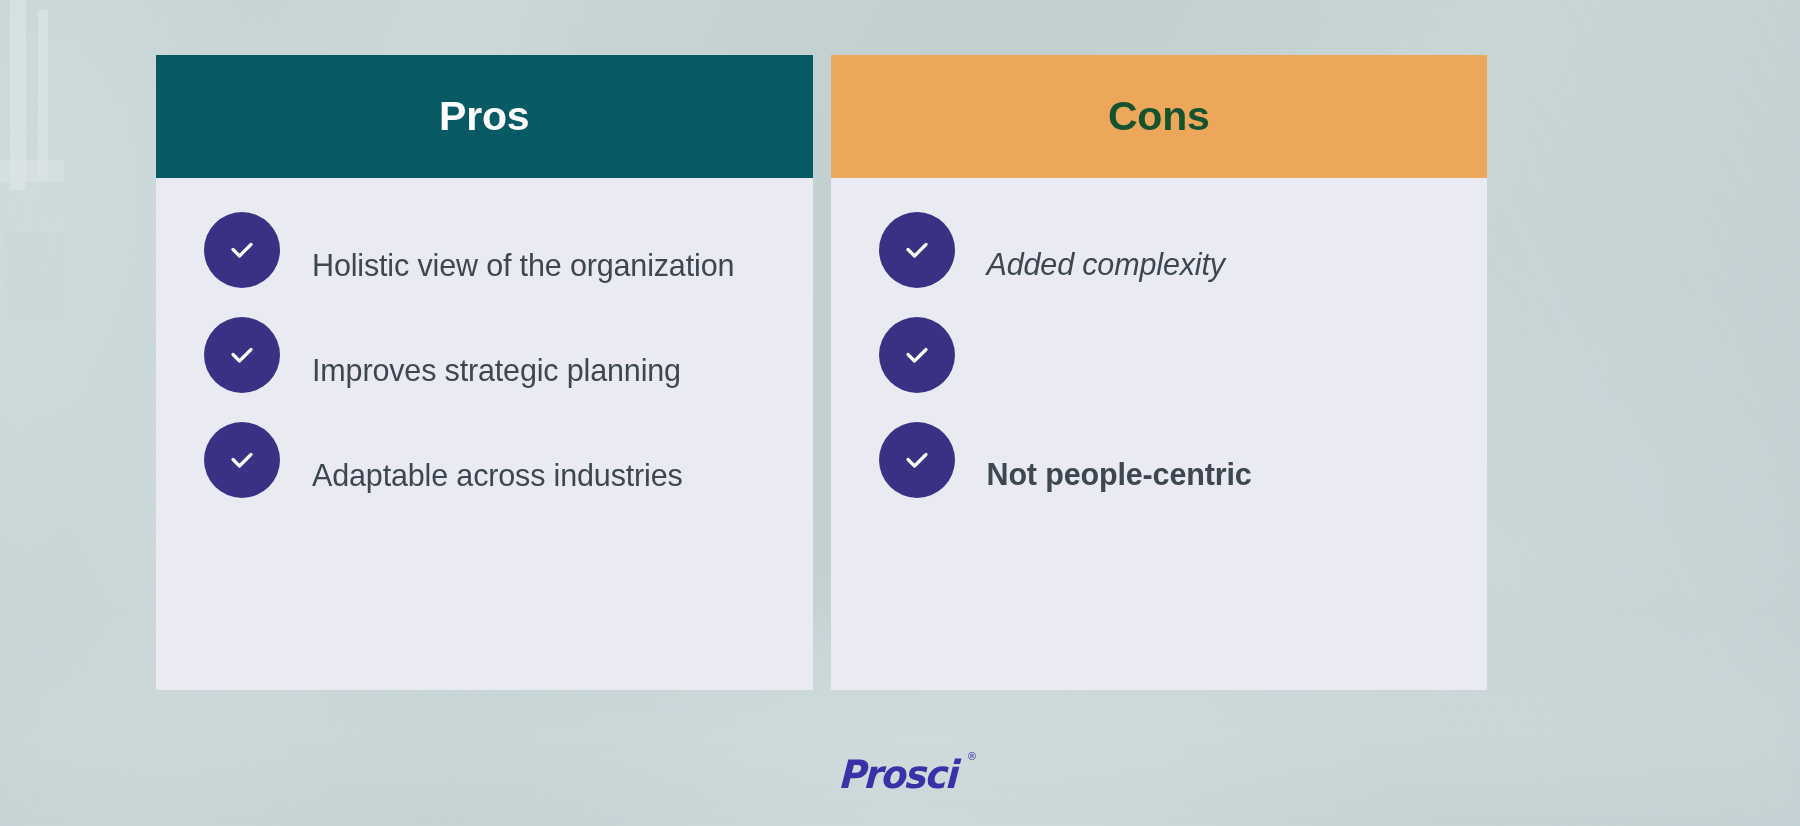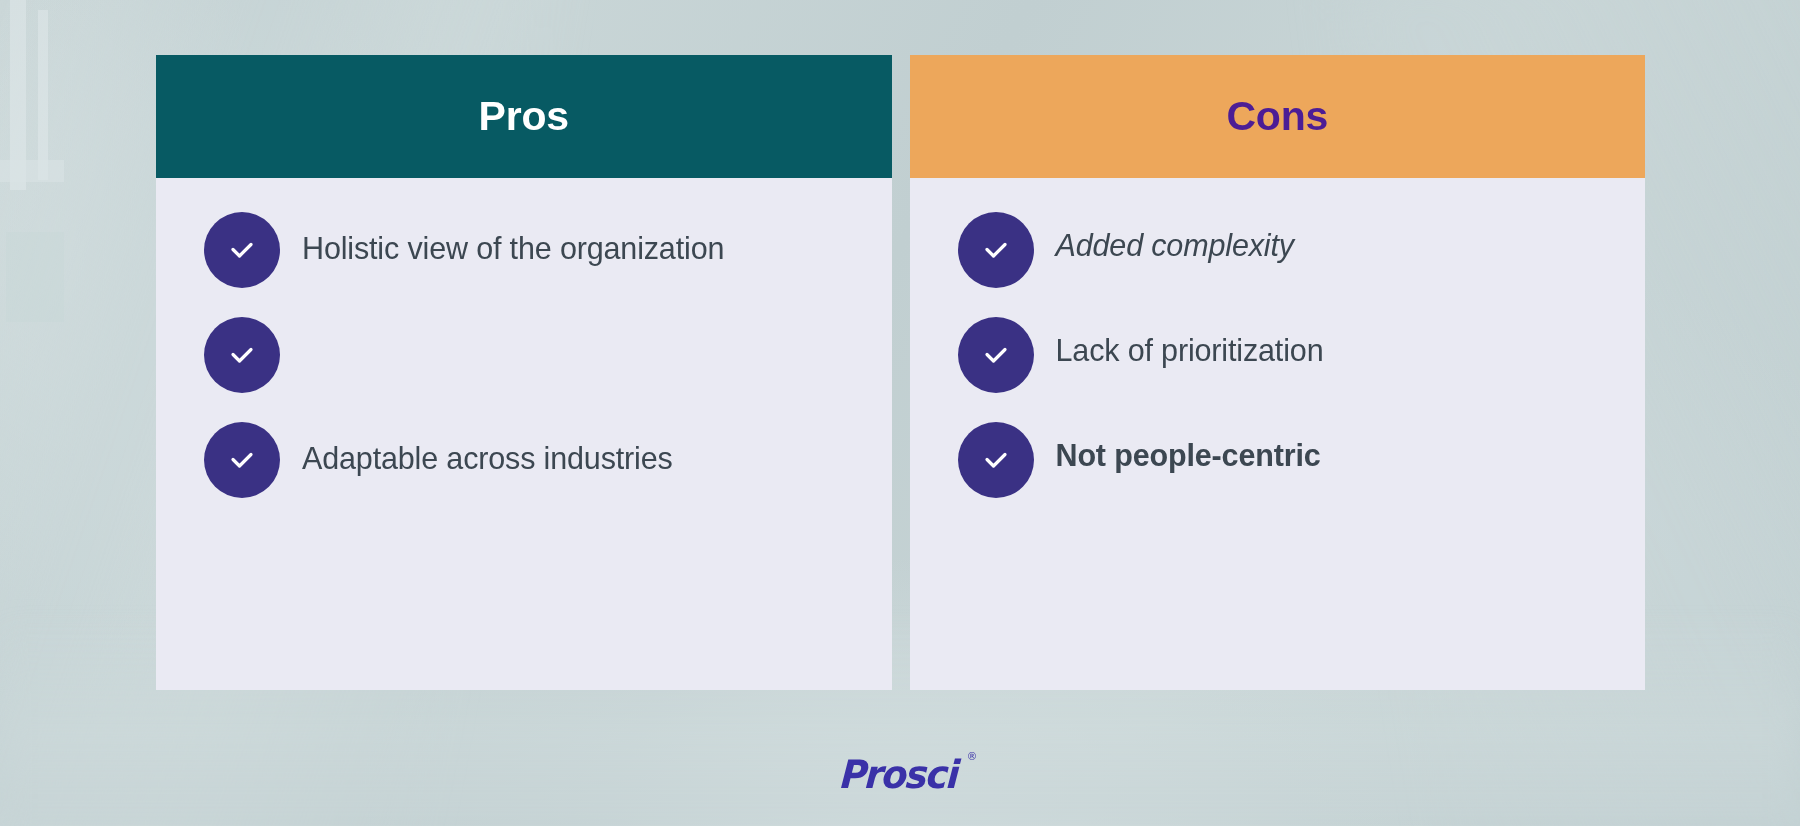--- a/index.html
+++ b/index.html
@@ -57,21 +57,21 @@
     width: 100%; height: 210px;
     background: linear-gradient(180deg, rgba(200,213,215,0.0) 0%, rgba(206,218,219,0.45) 55%, rgba(198,211,213,0.6) 100%);
     filter: blur(14px);
   }
 
   
   #cards {
     position: absolute;
     left: 156px;
     top: 55px;
-    width: 1489px;
+    width: 1331px;
     height: 635px;
     display: flex;
     gap: 18px;
   }
 
   .card {
     flex: 1 1 0;
     display: flex;
     flex-direction: column;
     background: #eaeaf3;
@@ -91,22 +91,23 @@
     letter-spacing: -0.2px;
   }
 
   .card-body {
     flex: 1 1 auto;
     padding: 34px 40px 0 48px;
   }
 
   .list-item {
     display: flex;
-    align-items: flex-start;
+    align-items: flex-end;
     margin-bottom: 29px;
+    gap: 10px;
   }
 
   .check-circle {
     flex: 0 0 auto;
     width: 76px;
     height: 76px;
     border-radius: 50%;
     background: #3a3184;
     display: flex;
     align-items: center;
@@ -186,57 +187,57 @@
         <span class="item-text" style="color: rgb(60, 71, 81);">Holistic view of the organization</span>
       </div>
 
 
       <div class="list-item">
         <span class="check-circle" style="background: rgb(58, 49, 132);">
           <svg width="34" height="34" viewBox="0 0 34 34" aria-hidden="true">
             <polyline points="8,16.5 14.5,23 26,11.5" fill="none" stroke="#ffffff" stroke-width="3.2" stroke-linecap="round" stroke-linejoin="round"></polyline>
           </svg>
         </span>
+        <span class="item-text" style="color: rgb(60, 71, 81);">Improves strategic planning</span>
       </div>
 
       <div class="list-item">
         <span class="check-circle" style="background: rgb(58, 49, 132);">
           <svg width="34" height="34" viewBox="0 0 34 34" aria-hidden="true">
             <polyline points="8,16.5 14.5,23 26,11.5" fill="none" stroke="#ffffff" stroke-width="3.2" stroke-linecap="round" stroke-linejoin="round"></polyline>
           </svg>
         </span>
         <span class="item-text" style="color: rgb(60, 71, 81);">Adaptable across industries</span>
       </div>
 
     </div>
   </div>
 
   <div class="card" id="cons-card" style="background: rgb(234, 234, 243);">
     <div class="card-header" id="cons-header" style="background: rgb(237, 167, 91);">
-      <div class="card-title" id="cons-title" style="color: #4c1d95;">Cons</div>
+      <div class="card-title" id="cons-title" style="color: #14532d;">Cons</div>
     </div>
     <div class="card-body" id="cons-list">
 
 
       <div class="list-item">
         <span class="check-circle" style="background: rgb(58, 49, 132);">
           <svg width="34" height="34" viewBox="0 0 34 34" aria-hidden="true">
             <polyline points="8,16.5 14.5,23 26,11.5" fill="none" stroke="#ffffff" stroke-width="3.2" stroke-linecap="round" stroke-linejoin="round"></polyline>
           </svg>
         </span>
         <span class="item-text" style="color: rgb(60, 71, 81); font-style: italic;">Added complexity</span>
       </div>
 
       <div class="list-item">
         <span class="check-circle" style="background: rgb(58, 49, 132);">
           <svg width="34" height="34" viewBox="0 0 34 34" aria-hidden="true">
             <polyline points="8,16.5 14.5,23 26,11.5" fill="none" stroke="#ffffff" stroke-width="3.2" stroke-linecap="round" stroke-linejoin="round"></polyline>
           </svg>
         </span>
-        <span class="item-text" style="color: rgb(60, 71, 81);">Lack of prioritization</span>
       </div>
 
       <div class="list-item">
         <span class="check-circle" style="background: rgb(58, 49, 132);">
           <svg width="34" height="34" viewBox="0 0 34 34" aria-hidden="true">
             <polyline points="8,16.5 14.5,23 26,11.5" fill="none" stroke="#ffffff" stroke-width="3.2" stroke-linecap="round" stroke-linejoin="round"></polyline>
           </svg>
         </span>
         <span class="item-text" style="color: rgb(60, 71, 81); font-weight: bold;">Not people-centric</span>
       </div>

